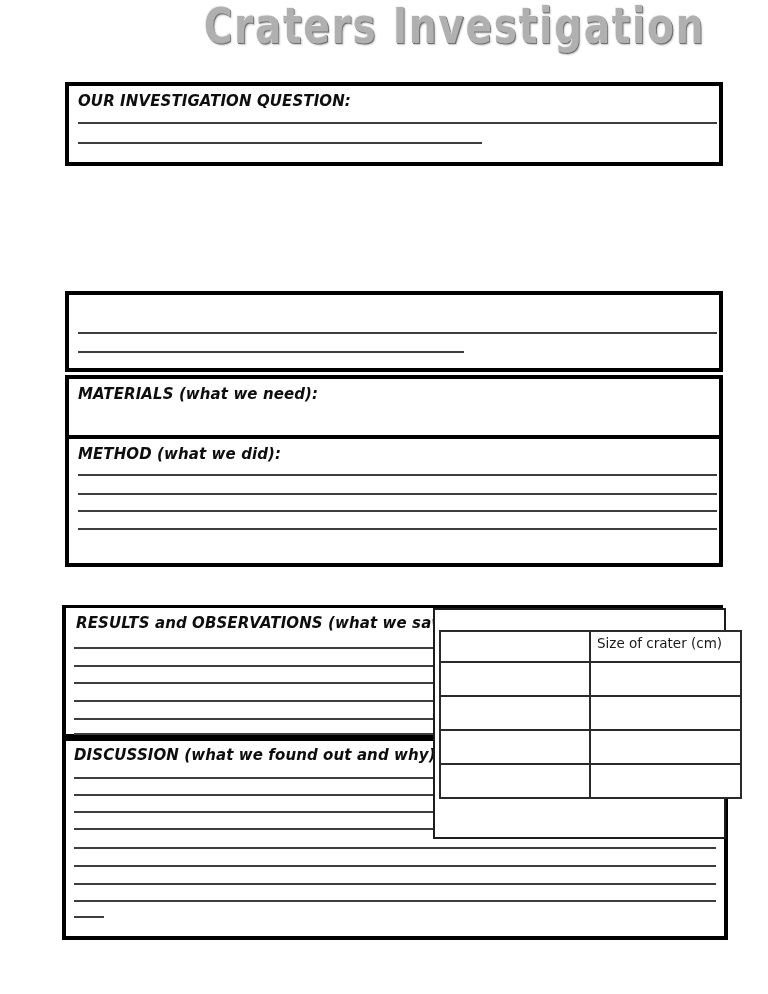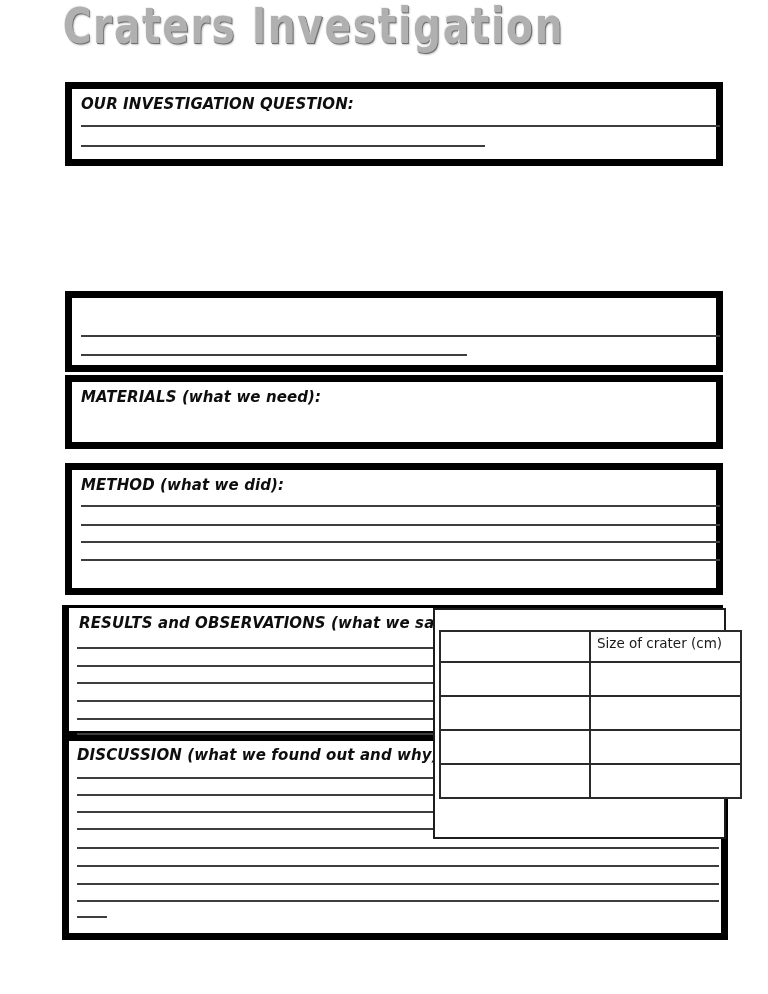--- a/index.html
+++ b/index.html
@@ -2,36 +2,36 @@
 <html><head>
 <meta charset="utf-8">
 <style>
   html,body { margin:0; padding:0; background:#ffffff; }
   .page {
     position:relative; width:768px; height:994px; background:#ffffff;
     font-family:"DejaVu Sans", sans-serif; overflow:hidden;
   }
 
   
-  .title-wrap { position:absolute; top:0px; left:0; width:768px; text-align:left; }
+  .title-wrap { position:absolute; top:0px; left:0; width:768px; text-align:right; }
   .title-text {
     display:inline-block;
     font-size:49px; font-weight:bold; line-height:1.12;
     color:#b0b0b0; letter-spacing:2px;
     transform:scaleX(0.80); transform-origin:50% 0;
     text-shadow:-1px -1px 0 #f2f2f2, 1px 1px 0 #6e6e6e, 2px 2px 2px #c7c7c7;
     white-space:nowrap;
   }
 
   
-  .box { position:absolute; background:#ffffff; border:7px solid #000000; box-sizing:border-box; }
+  .box { position:absolute; background:#ffffff; border:4px solid #000000; box-sizing:border-box; }
   .box-question   { left:65px;  top:82px;  width:658px; height:84px;  }
   .box-prediction { left:65px;  top:291px; width:658px; height:81px;  }
   .box-materials  { left:65px;  top:375px; width:658px; height:74px;  }
-  .box-method     { left:65px;  top:463px; width:658px; height:132px;padding-left:12px; }
+  .box-method     { left:65px;  top:435px; width:658px; height:132px;padding-left:12px; }
   .box-results    { left:62px;  top:605px; width:661px; height:133px; border-top-width:3px; }
   .box-discussion { left:62px;  top:738px; width:666px; height:202px; border-top-width:3px; }
 
   .heading {
     position:absolute; left:9px; top:6px;
     font-style:italic; font-weight:bold; font-size:15px; color:#0e0e0e;
     white-space:nowrap; letter-spacing:0.1px;
   }
 
   .wline { position:absolute; height:2px; background:#3d3d3d; }

